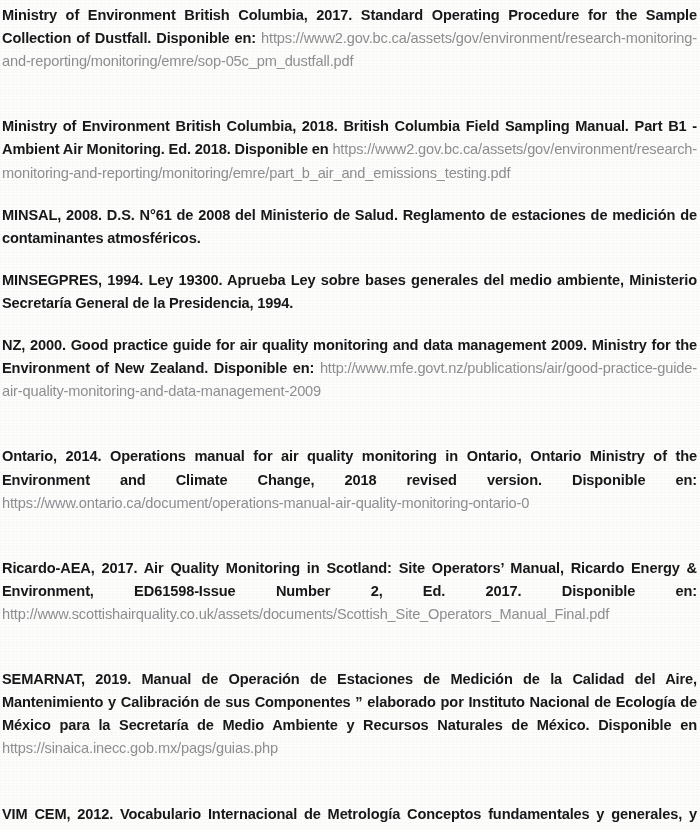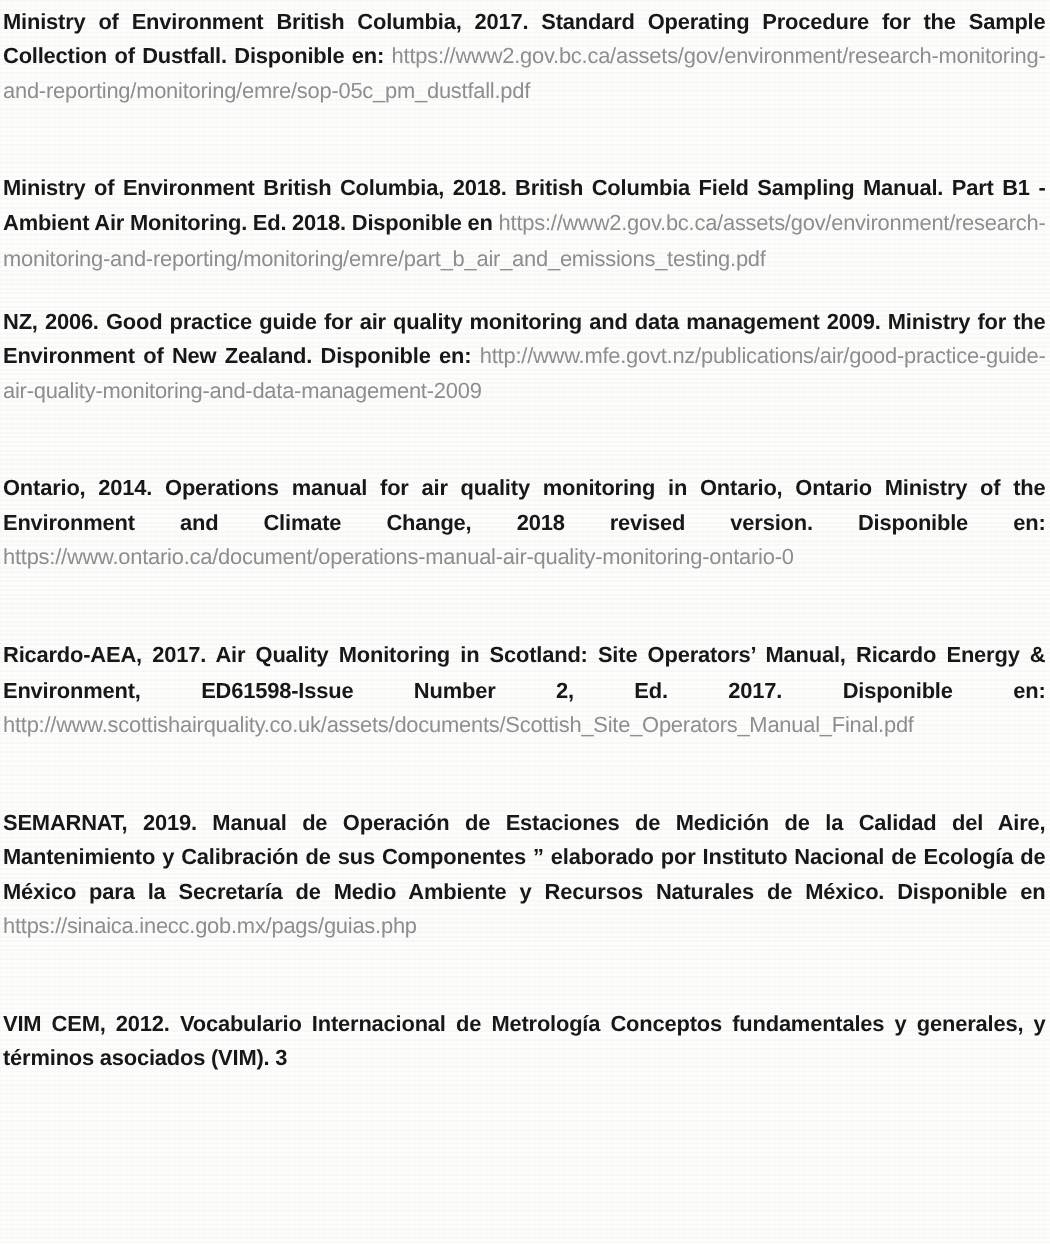--- a/index.html
+++ b/index.html
@@ -72,23 +72,25 @@
 </style>
 </head>
 <body>
 
 <div id="page">
 
   <p class="ref stretch-last"><span class="t">Ministry of Environment British Columbia, 2017. Standard Operating Procedure for the Sample Collection of Dustfall. Disponible en: </span><span class="u">https://www2.gov.bc.ca/assets/gov/environment/research-monitoring-and-reporting/monitoring/emre/sop-05c_pm_dustfall.pdf</span></p>
 
   <p class="ref"><span class="t">Ministry of Environment British Columbia, 2018. British Columbia Field Sampling Manual. Part B1 - Ambient Air Monitoring. Ed. 2018. Disponible en </span><span class="u">https://www2.gov.bc.ca/assets/gov/environment/research-monitoring-and-reporting/monitoring/emre/part_b_air_and_emissions_testing.pdf</span></p>
 
+  <p class="ref"><span class="t">MINSAL, 2008. D.S. N°61 de 2008 del Ministerio de Salud. Reglamento de estaciones de medición de contaminantes atmosféricos.</span></p>
 
+  <p class="ref"><span class="t">MINSEGPRES, 1994. Ley 19300. Aprueba Ley sobre bases generales del medio ambiente, Ministerio Secretaría General de la Presidencia, 1994.</span></p>
 
-  <p class="ref stretch-last"><span class="t">NZ, 2006. Good practice guide for air quality monitoring and data management 2009. Ministry for the Environment of New Zealand. Disponible en: </span><span class="u">http://www.mfe.govt.nz/publications/air/good-practice-guide-air-quality-monitoring-and-data-management-2009</span></p>
+  <p class="ref stretch-last"><span class="t">NZ, 2000. Good practice guide for air quality monitoring and data management 2009. Ministry for the Environment of New Zealand. Disponible en: </span><span class="u">http://www.mfe.govt.nz/publications/air/good-practice-guide-air-quality-monitoring-and-data-management-2009</span></p>
 
   <p class="ref stretch-last"><span class="t">Ontario, 2014. Operations manual for air quality monitoring in Ontario, Ontario Ministry of the Environment and Climate Change, 2018 revised version. Disponible en: </span><span class="u">https://www.ontario.ca/document/operations-manual-air-quality-monitoring-ontario-0</span></p>
 
   <p class="ref stretch-last"><span class="t">Ricardo-AEA, 2017. Air Quality Monitoring in Scotland: Site Operators’ Manual, Ricardo Energy &amp; Environment, ED61598-Issue Number 2, Ed. 2017. Disponible en: </span><span class="u">http://www.scottishairquality.co.uk/assets/documents/Scottish_Site_Operators_Manual_Final.pdf</span></p>
 
   <p class="ref stretch-last"><span class="t">SEMARNAT, 2019. Manual de Operación de Estaciones de Medición de la Calidad del Aire, Mantenimiento y Calibración de sus Componentes ” elaborado por Instituto Nacional de Ecología de México para la Secretaría de Medio Ambiente y Recursos Naturales de México. Disponible en </span><span class="u">https://sinaica.inecc.gob.mx/pags/guias.php</span></p>
 
   <p class="ref"><span class="t">VIM CEM, 2012. Vocabulario Internacional de Metrología Conceptos fundamentales y generales, y términos asociados (VIM). 3</span></p>
 
   <div id="grain"></div>

